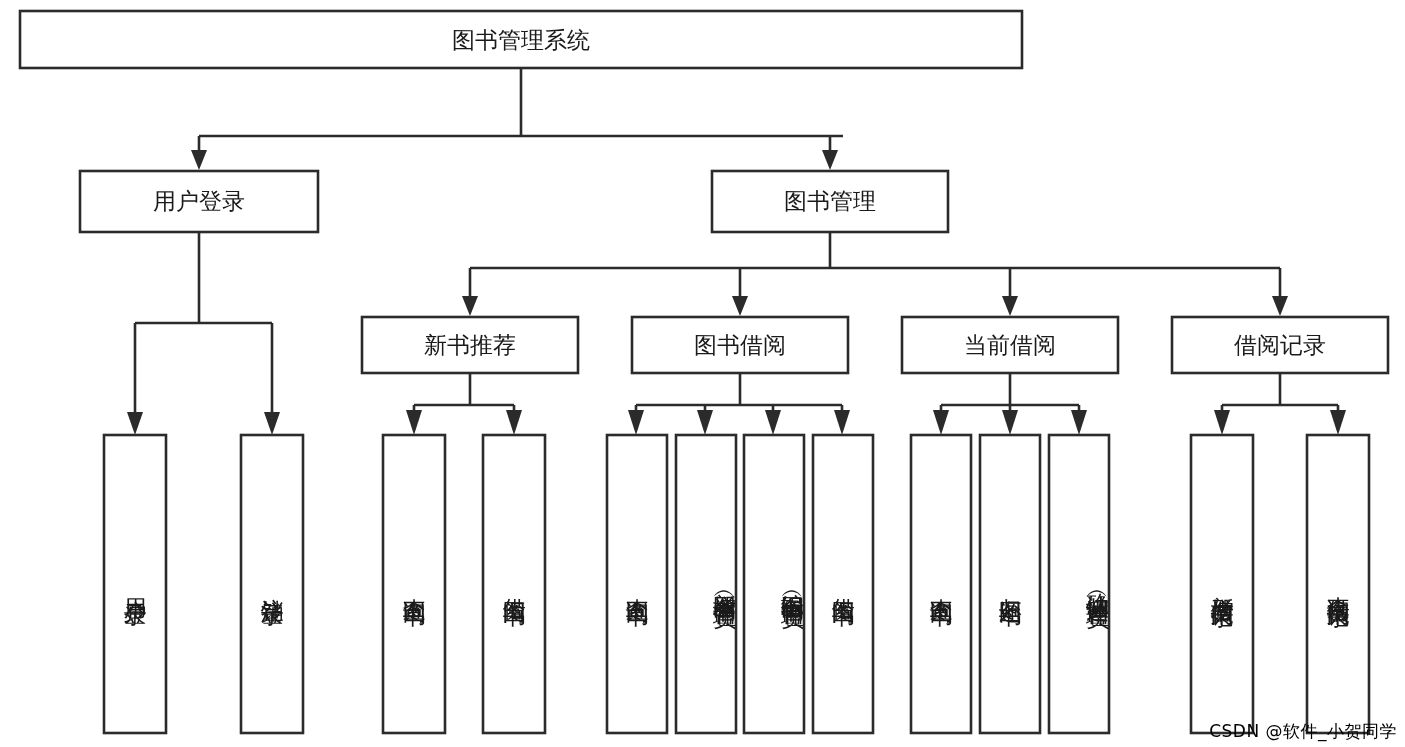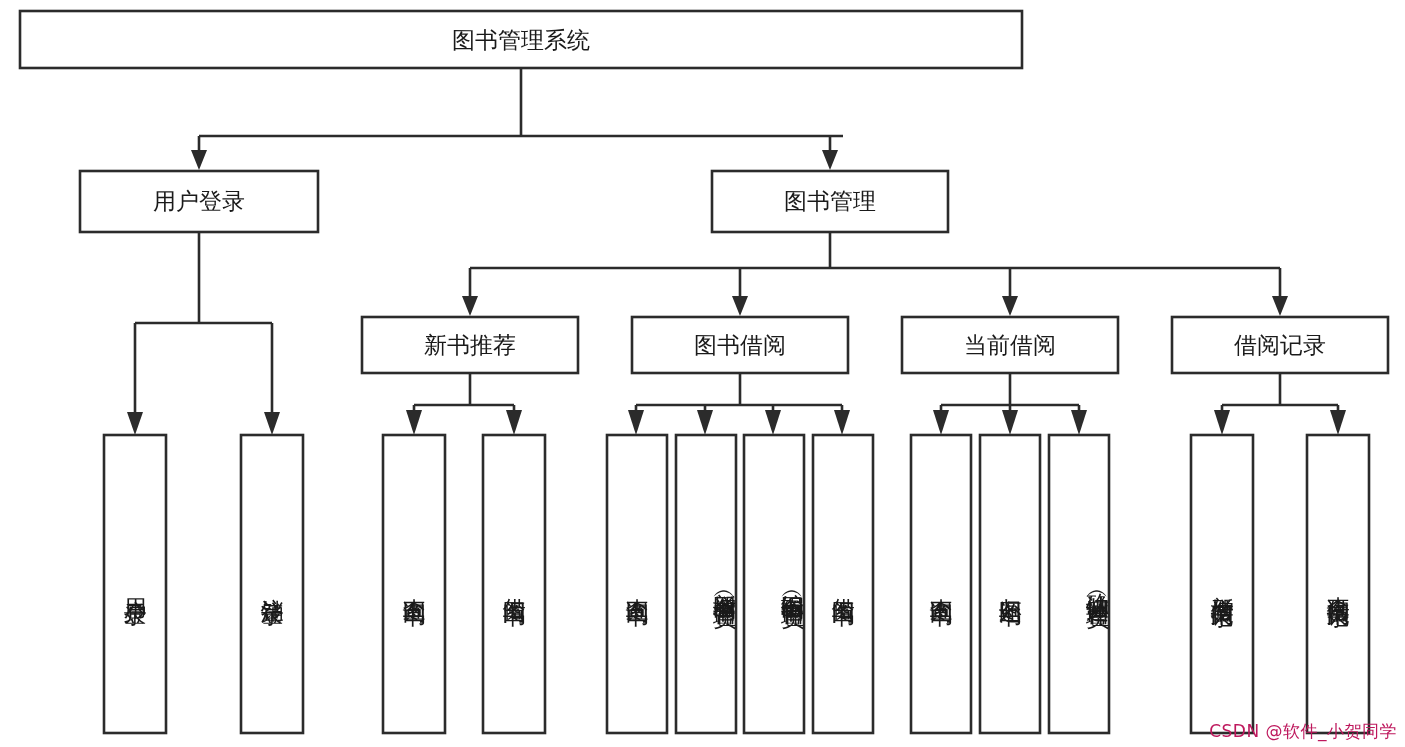--- a/index.html
+++ b/index.html
@@ -65,21 +65,21 @@
     color: #1a1a1a;
     white-space: nowrap;
     pointer-events: none;
   }
   #watermark {
     position: absolute;
     right: 8px;
     bottom: 4px;
     font-family: "DejaVu Sans", "Liberation Sans", sans-serif;
     font-size: 17px;
-    color: #be185d;
+    color: #000000;
     letter-spacing: 0.5px;
     white-space: nowrap;
   }
 </style>
 </head>
 <body>
 
 <div id="diagram-root">
 
   <svg id="flowchart" viewBox="0 0 1405 747">

